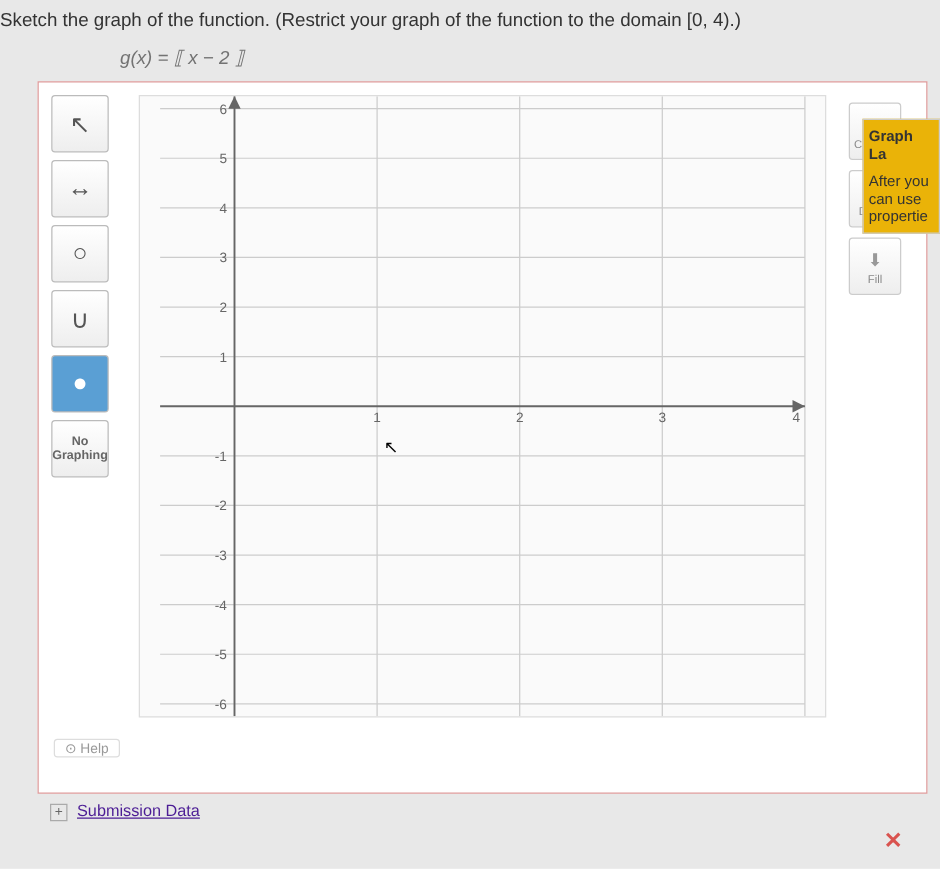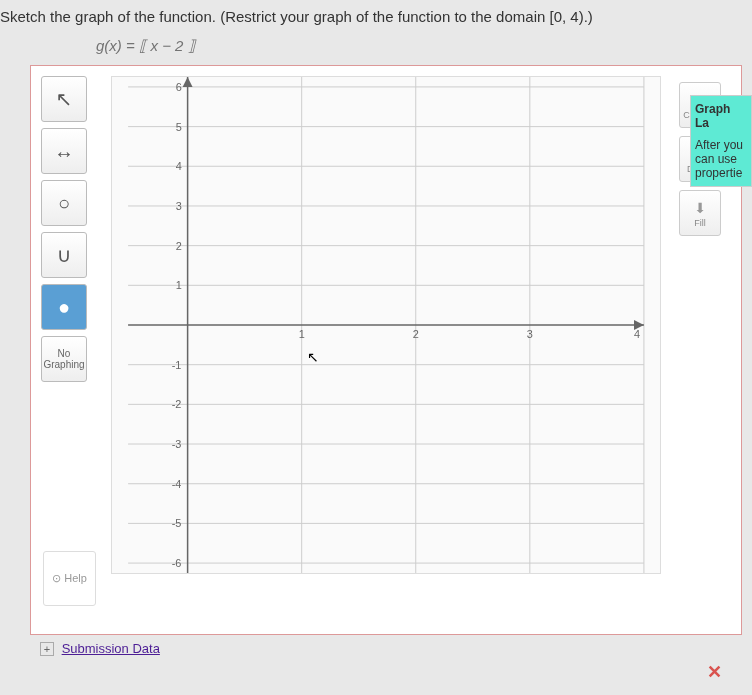--- a/index.html
+++ b/index.html
@@ -52,20 +52,21 @@
     .tool-btn.selected {
       background: #5a9fd4;
       color: #fff;
     }
     .tool-btn.no-solution {
       font-size: 10px;
       text-align: right;
       line-height: 1.1;
       color: #666;
       flex-direction: column;
+      font-weight: bold;
     }
     .graph-area {
       position: absolute;
       left: 80px;
       top: 10px;
       right: 80px;
       bottom: 60px;
       background: #fafafa;
       border: 1px solid #ddd;
     }
@@ -109,29 +110,29 @@
     .footer-text .wa { color: #333; }
     .footer-text .wa b { color: #d97700; font-weight: bold; }
     .help-btn {
       position: absolute;
       left: 12px;
       bottom: 28px;
       font-size: 11px;
       color: #999;
       border: 1px solid #ddd;
       border-radius: 3px;
-      padding: 20px 8px;
+      padding: 0 8px;
       cursor: pointer;
     }
     .info-box {
       position: absolute;
       right: 0;
       top: 95px;
       width: 62px;
-      background: #5eead4;
+      background: #eab308;
       border: 1px solid #ccc;
       padding: 6px 4px;
       font-size: 12px;
       color: #333;
       overflow: hidden;
     }
     .info-box b { display: block; margin-bottom: 8px; }
     .submission-link {
       margin: 6px 0 0 40px;
       font-size: 13px;

